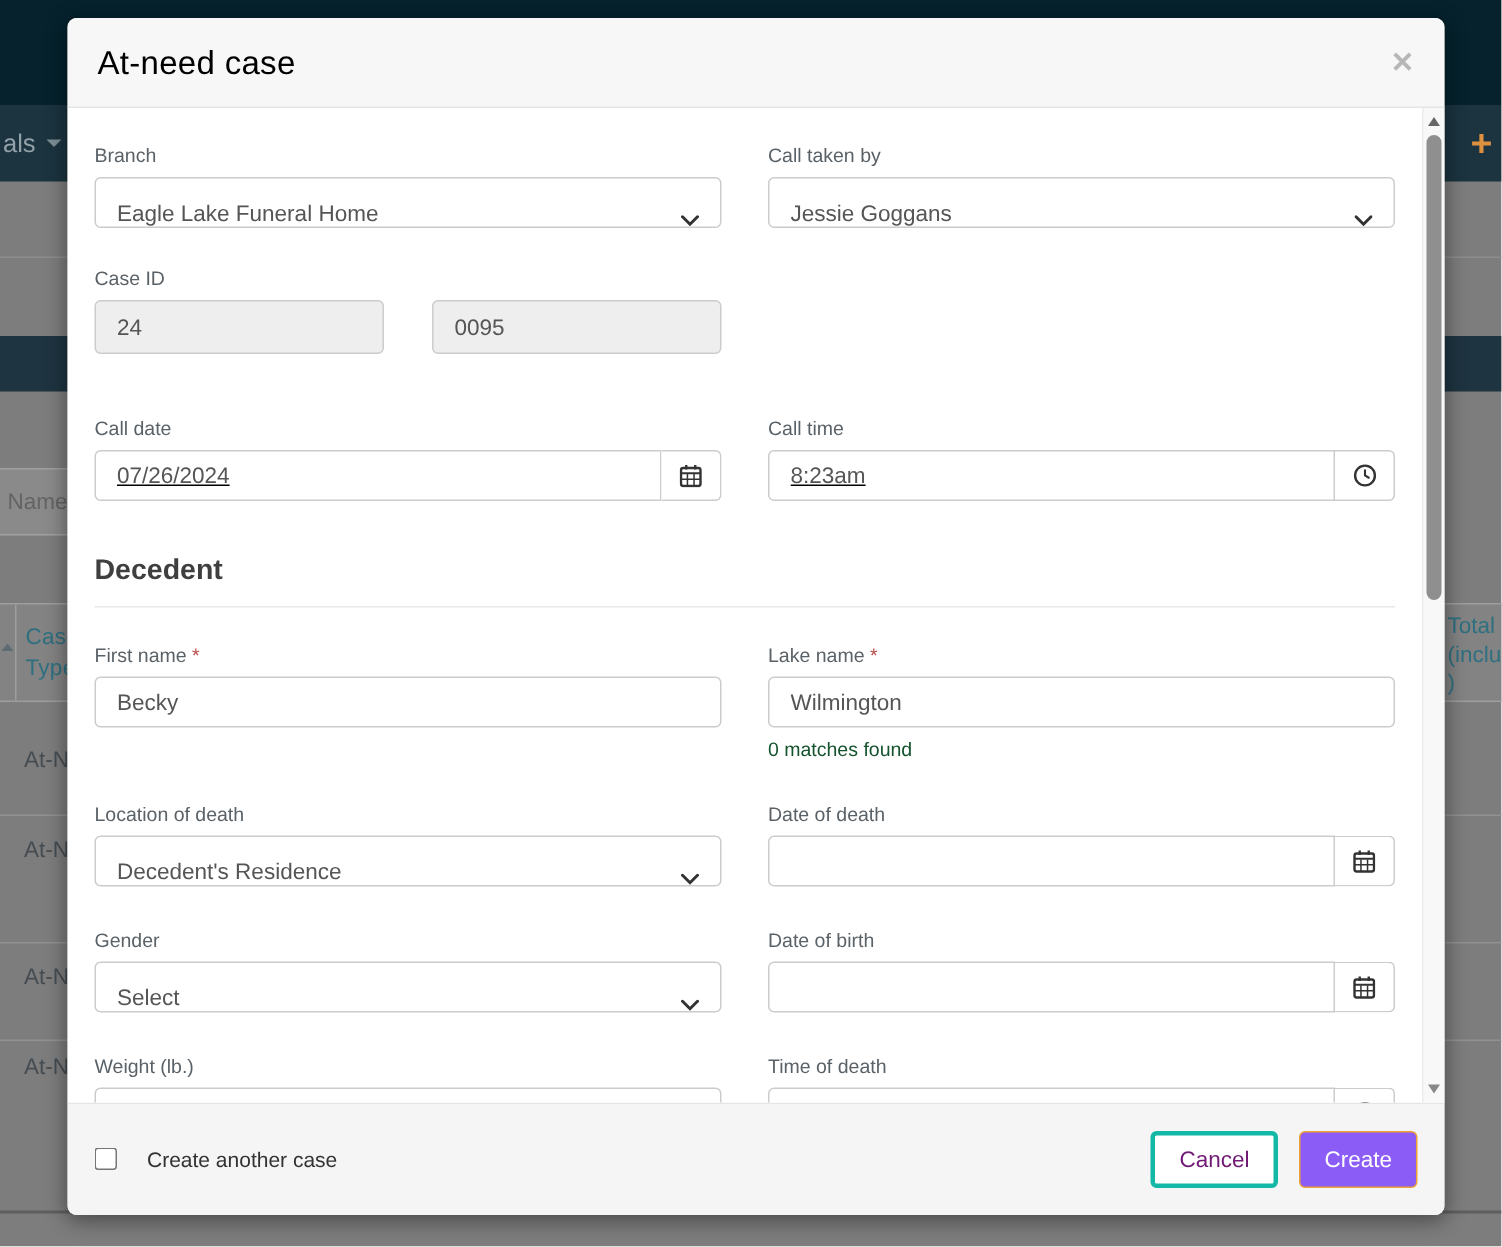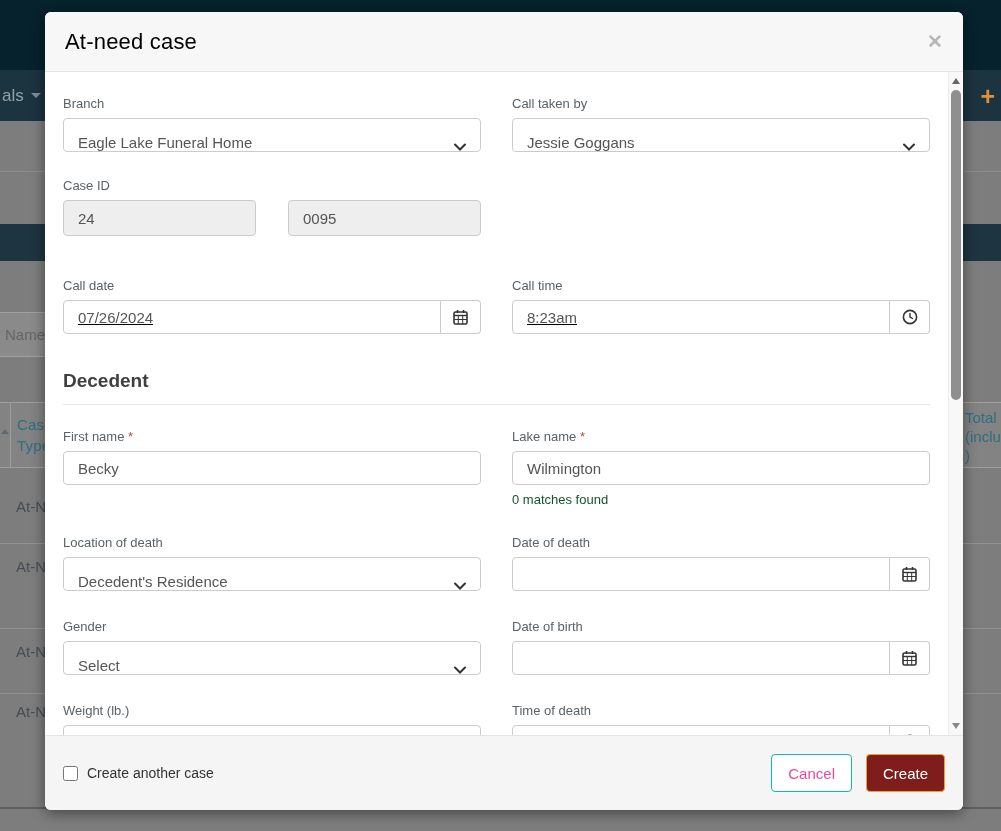--- a/index.html
+++ b/index.html
@@ -65,27 +65,27 @@
   .sbar { position:absolute; top:0; right:0; bottom:0; width:15px; background:#f8f8f8;
     border-left:1px solid #ececec; z-index:5; }
   .sb-up { position:absolute; top:6px; left:3px; width:0; height:0;
     border-left:4px solid transparent; border-right:4px solid transparent; border-bottom:6px solid #666; }
   .sb-down { position:absolute; bottom:6px; left:3px; width:0; height:0;
     border-left:4px solid transparent; border-right:4px solid transparent; border-top:6px solid #888; }
   .sb-thumb { position:absolute; top:18px; left:2px; width:10px; height:310px; background:#8f8f8f; border-radius:6px; }
 
   .modal-footer { flex:none; height:75px; background:#f5f5f5; border-top:1px solid #e5e5e5;
     display:flex; align-items:center; padding:0 18px; }
-  .chk-wrap { display:flex; align-items:flex-end; gap:9px; font-size:14px; color:#333; }
+  .chk-wrap { display:flex; align-items:flex-start; gap:20px; font-size:14px; color:#333; }
   .chk { width:15px; height:15px; accent-color:#fff; }
   .btns { margin-left:auto; display:flex; gap:14px; }
   .btn { height:38px; border-radius:4px; font-size:15px; padding:0 16px; cursor:pointer;
     font-family:"Liberation Sans", sans-serif; }
-  .btn-cancel { background:#fff; border:1px solid #14b8a6; color:#ec4899; }
-  .btn-create { background:#7f1d1d; border:1px solid #eea236; color:#fff; }
+  .btn-cancel { background:#fff; border:3px solid #14b8a6; color:#701a75; }
+  .btn-create { background:#8b5cf6; border:1px solid #eea236; color:#fff; }
 
   .icon-svg { display:block; }
 </style>
 </head>
 <body>
 
 <div class="stage">
 
   <div class="bg">
     <div class="bg-topbar"></div>

